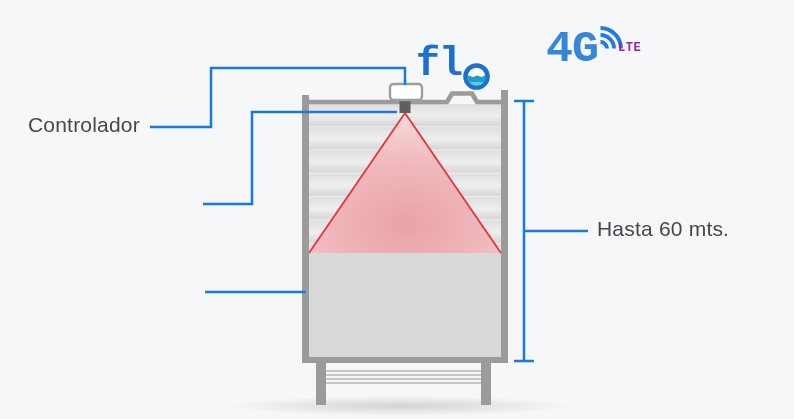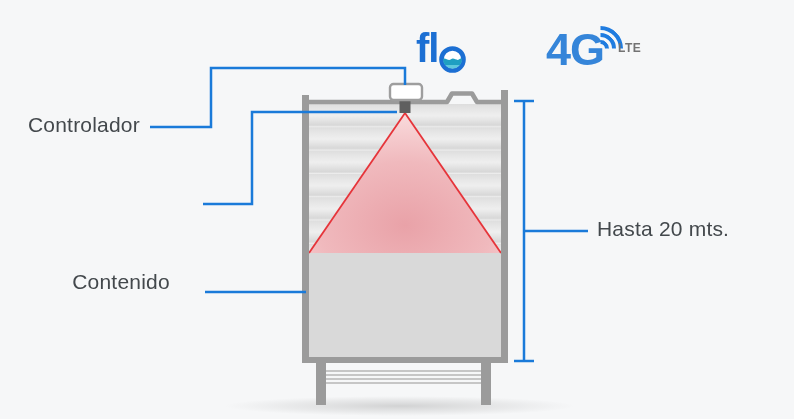--- a/index.html
+++ b/index.html
@@ -16,32 +16,32 @@
     white-space:nowrap; letter-spacing:0.2px;
   }
   .label-controller{left:28px; top:114px; width:120px; text-align:left;}
   .label-sensor{left:62px; top:187px;}
   .label-content{left:30px; top:269px; width:182px; text-align:center; line-height:25px; white-space:normal;}
   .label-range{left:597px; top:218px;}
 
   
   .logo{position:absolute; left:416px; top:28px; height:48px;}
   .flowi{
-    position:absolute; left:0; top:0;
+    position:absolute; left:0; top:17px;
     color:#1c6fd3; font-size:40px; font-weight:700; letter-spacing:-1px;
-    display:flex; align-items:flex-end; line-height:40px;
+    display:flex; align-items:flex-end; line-height:40px;font-family:Liberation Mono, monospace;
   }
   .flowi .wave-o{position:relative; top:5px; margin:0 1px;}
-  .g4-group{position:absolute; left:130px; top:-12px; width:110px; height:62px;}
+  .g4-group{position:absolute; left:130px; top:-12px; width:110px; height:62px;font-family:Liberation Mono, monospace;}
   .g4-text{
     position:absolute; left:0; top:10px; color:#3585d9; font-size:45px;
     font-weight:600; letter-spacing:-1px; line-height:48px;
   }
   .lte-text{
-    position:absolute; left:72px; top:25px; color:#737373;
+    position:absolute; left:72px; top:25px; color:#a21caf;
     font-size:12px; font-weight:700; letter-spacing:0.5px;
   }
   .signal-arcs{position:absolute; left:50px; top:-8px; width:50px; height:44px;}
   .arc{
     position:absolute; border:4.6px solid transparent; border-radius:50%;
     border-top-color:#1f7ce0; transform:rotate(45deg); box-sizing:border-box;
   }
   .arc-1{width:17px;  height:17px;  left:-4.5px;  top:31.5px;}
   .arc-2{width:31px;  height:31px;  left:-11.5px; top:24.5px;}
   .arc-3{width:45px;  height:45px;  left:-18.5px; top:17.5px;}
@@ -117,24 +117,23 @@
       <line x1="514" y1="101" x2="534" y2="101"></line>
       <line x1="514" y1="361" x2="534" y2="361"></line>
       <line x1="524" y1="231" x2="588" y2="231"></line>
     </g>
   </svg>
 
   <div class="label label-controller">Controlador</div>
 
 
   <div class="label label-content">
-    <div>Contenido</div>
   </div>
 
-  <div class="label label-range">Hasta 20 mts.</div>
+  <div class="label label-range">Hasta 60 mts.</div>
 
   <div class="logo">
     <div class="flowi">
       <span>fl</span>
       <svg class="wave-o" width="27" height="27" viewBox="0 0 27 27">
         <defs>
           <clipPath id="oClip">
               <circle cx="13.5" cy="13.5" r="9.3"></circle>
             </clipPath>
         </defs>

